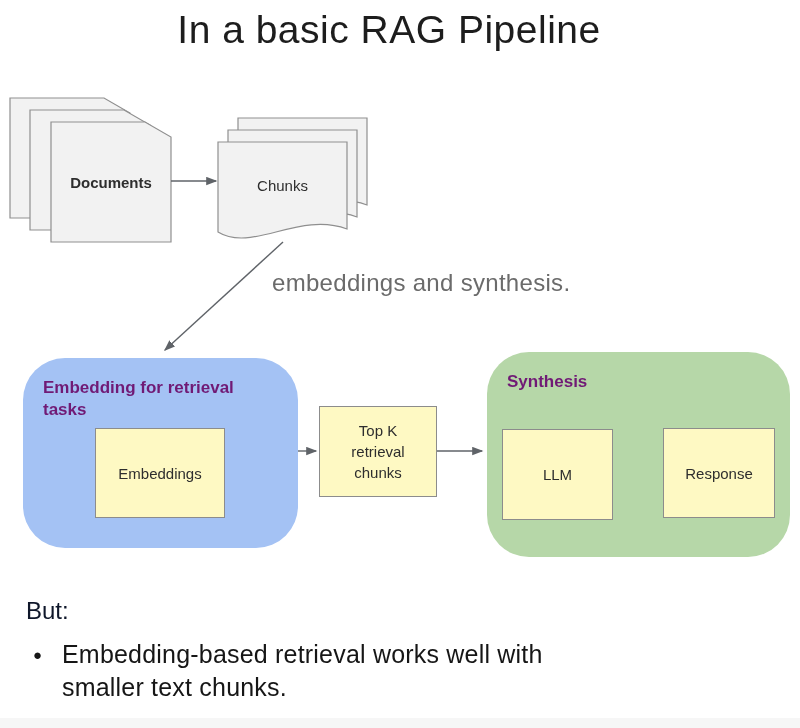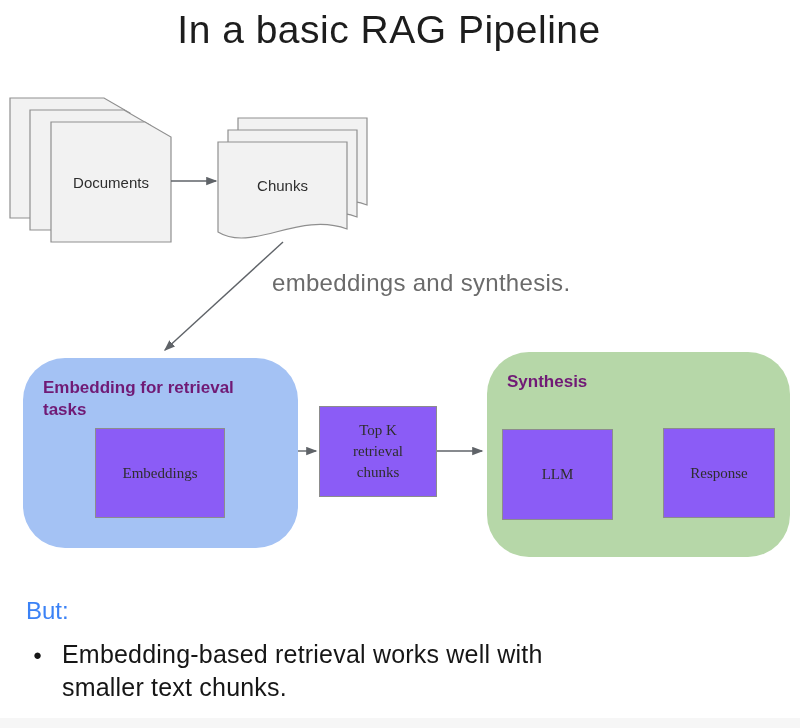--- a/index.html
+++ b/index.html
@@ -21,30 +21,30 @@
     color:#6b6b6b; letter-spacing:0.3px;
   }
   .group { position:absolute; border-radius:42px; }
   .group-blue { left:23px; top:358px; width:275px; height:190px; background:#a4c2f4; }
   .group-green { left:487px; top:352px; width:303px; height:205px; background:#b6d7a8; }
   .group-title {
     position:absolute; left:20px; top:19px; width:215px;
     font-size:17px; font-weight:bold; line-height:22px; color:#701a75;
   }
   .node {
-    position:absolute; background:#8b5cf6; border:1px solid #8c8c8c;
+    position:absolute; background:#fef9c3; border:1px solid #8c8c8c;
     display:flex; flex-direction:column; align-items:center; justify-content:center;
-    font-size:15px; line-height:21px; color:#2e2e2e; text-align:center; box-sizing:border-box;font-family:Liberation Serif, serif;
+    font-size:15px; line-height:21px; color:#2e2e2e; text-align:center; box-sizing:border-box;
   }
   .node-embeddings { left:95px; top:428px; width:130px; height:90px; }
   .node-topk       { left:319px; top:406px; width:118px; height:91px; }
   .node-llm        { left:502px; top:429px; width:111px; height:91px; }
   .node-response   { left:663px; top:428px; width:112px; height:90px; }
   .notes-heading {
-    position:absolute; left:26px; top:597px; font-size:24px; color:#3b82f6;
+    position:absolute; left:26px; top:597px; font-size:24px; color:#0f172a;
   }
   .bullet-row {
     position:absolute; left:33px; top:638px; width:600px; display:flex;
   }
   .bullet-glyph { font-size:15px; padding-top:8px; color:#161616; width:12px; flex:0 0 12px; }
   .bullet-text {
     margin-left:17px; width:566px; font-size:25px; line-height:33px; color:#161616;
     letter-spacing:0.2px;
   }
   .bottom-band {
@@ -79,21 +79,21 @@
 
     <g stroke="#5f6368" stroke-width="1.4" fill="none">
       <line x1="171" y1="181" x2="216" y2="181" marker-end="url(#ah)"></line>
       <line x1="283" y1="242" x2="165" y2="350" marker-end="url(#ah)"></line>
       <line x1="298" y1="451" x2="316" y2="451" marker-end="url(#ah)"></line>
       <line x1="437" y1="451" x2="482" y2="451" marker-end="url(#ah)"></line>
       <line x1="613" y1="474" x2="659" y2="474" marker-end="url(#ah)"></line>
     </g>
   </svg>
 
-  <div class="shape-label" style="left:51px; top:122px; width:120px; height:120px;">Documents</div>
+  <div class="shape-label" style="left:51px; top:122px; width:120px; height:120px;font-weight:bold;">Documents</div>
   <div class="shape-label" style="left:218px; top:142px; width:129px; height:86px;">Chunks</div>
 
   <div class="caption">
     <div>embeddings and synthesis.</div>
   </div>
 
   <div class="group group-blue">
     <div class="group-title">Embedding for retrieval tasks</div>
   </div>
   <div class="node node-embeddings">Embeddings</div>

